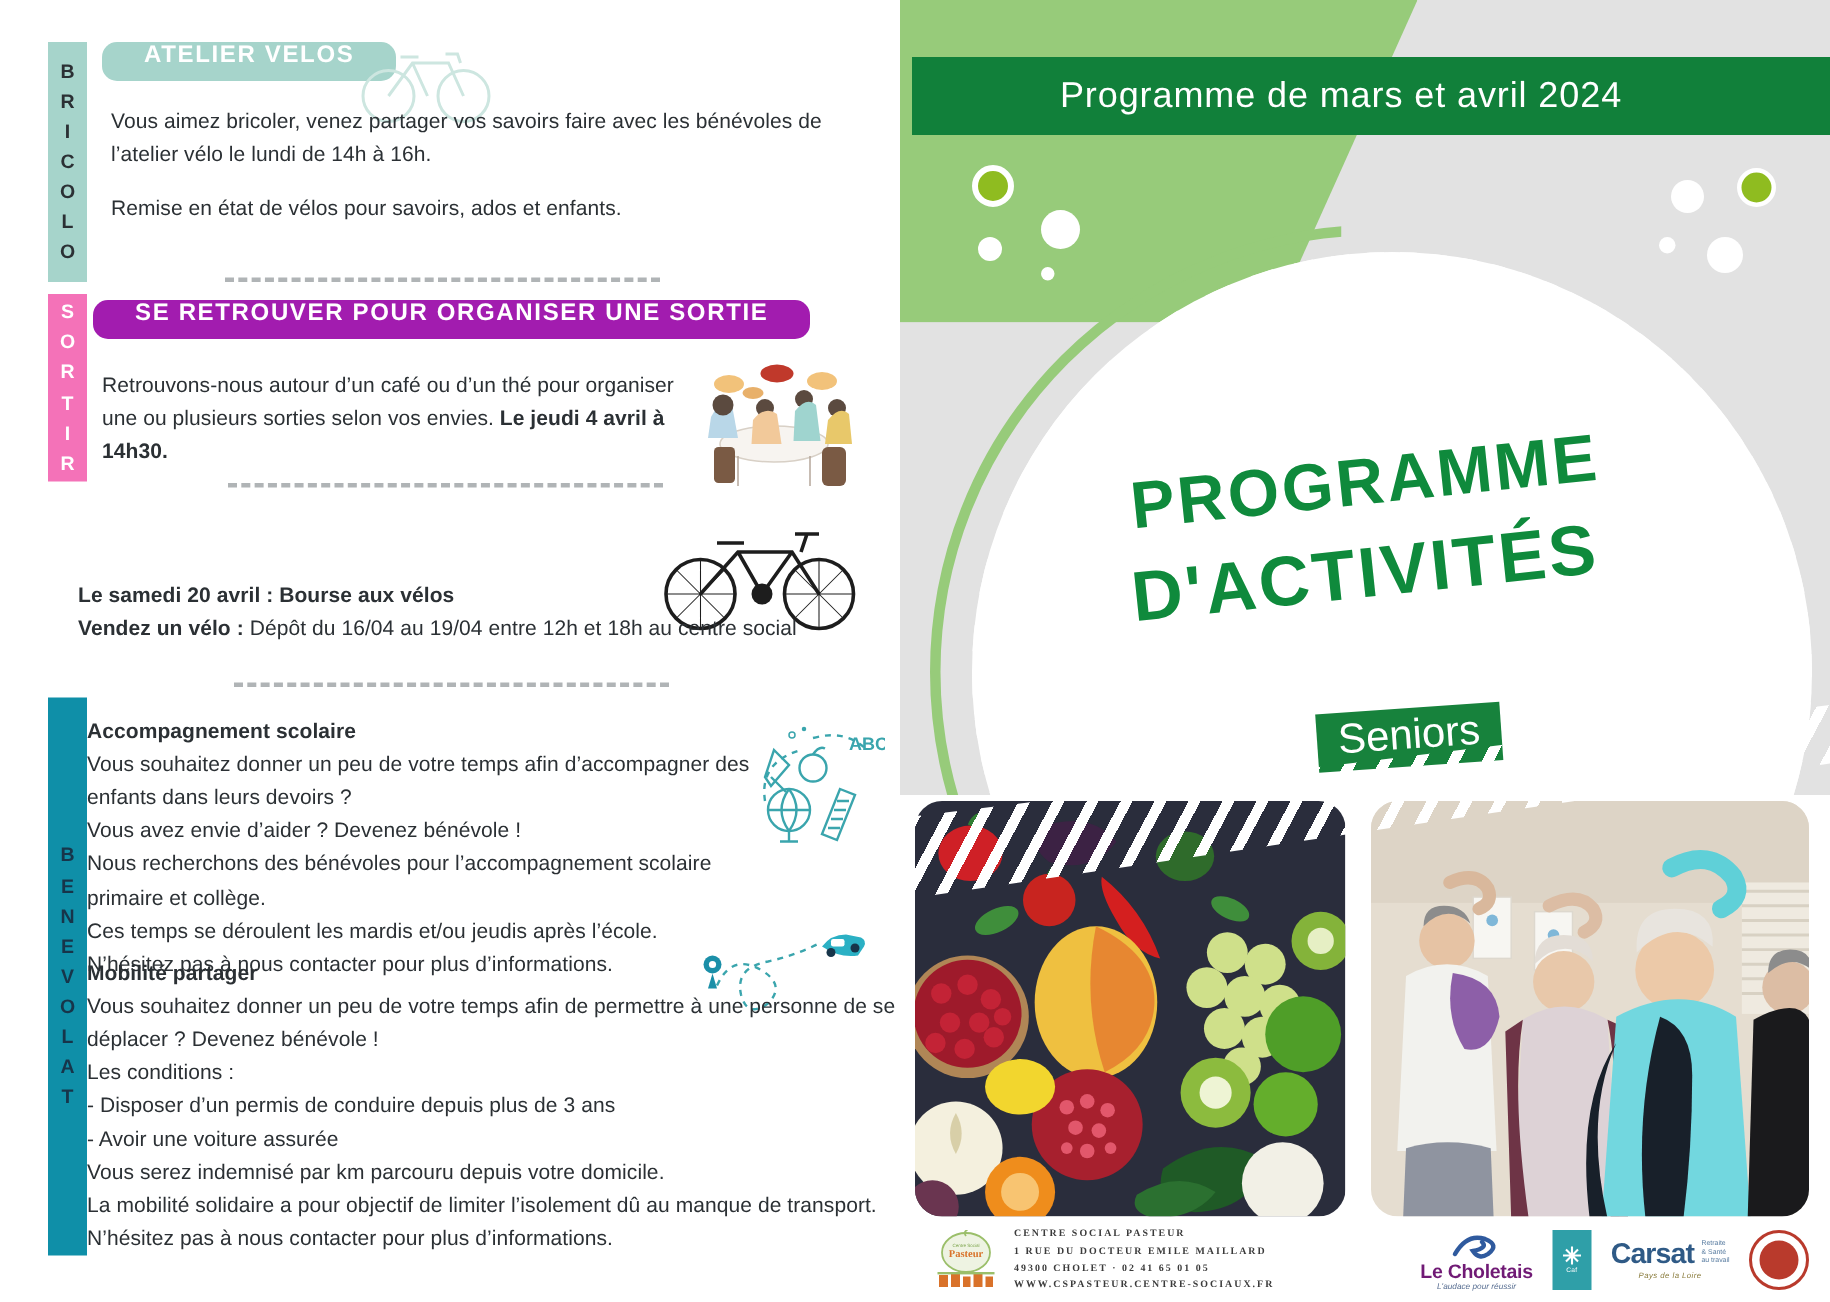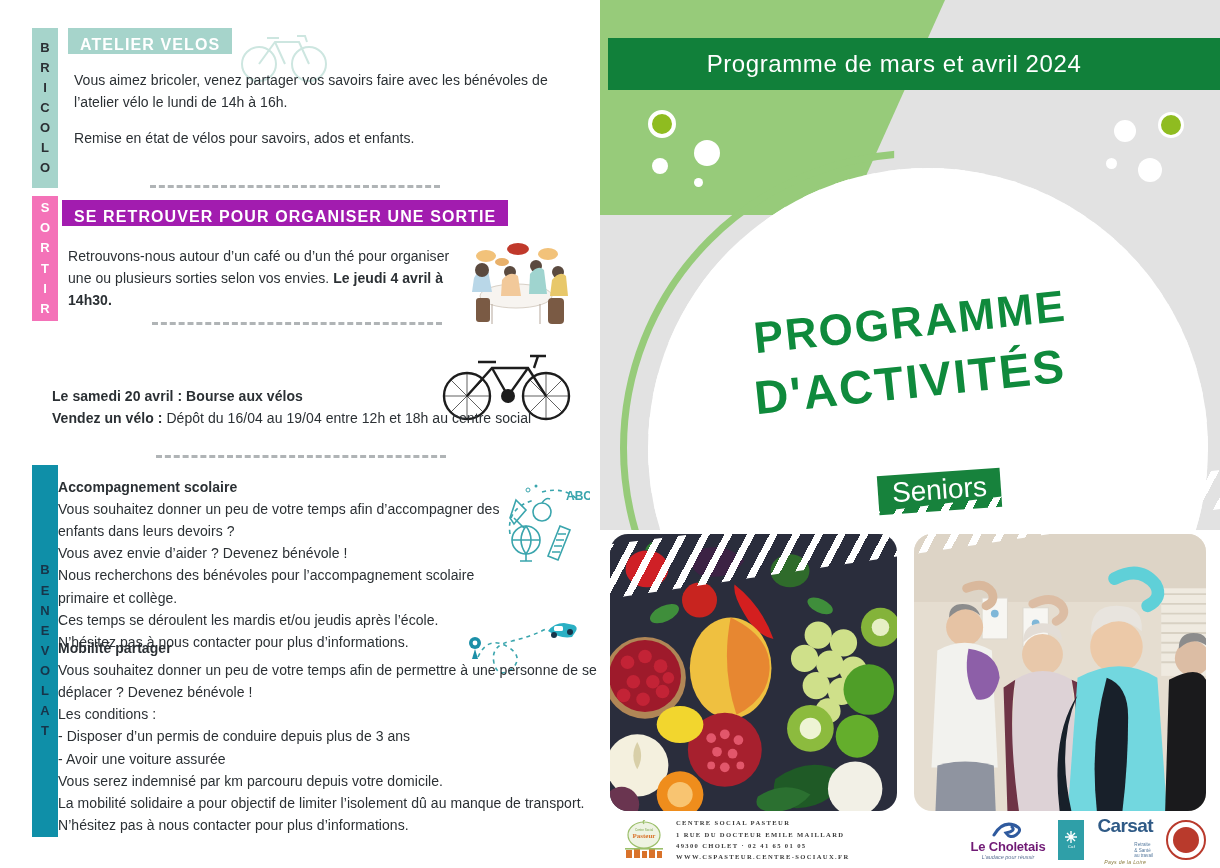--- a/index.html
+++ b/index.html
@@ -29,27 +29,28 @@
     color: #2b3034;
   }
   .vtab span { display:block; }
   #vtab-bricolo { left: 32px; top: 28px;  height: 160px; background: #a6d4cb; }
   #vtab-sortir  { left: 32px; top: 196px; height: 125px; background: #f472b8; color:#ffffff; }
   #vtab-benevolat { left: 32px; top: 465px; height: 372px; background: #0f8fa8; color:#17354a; }
 
   
   .hbanner {
     position: absolute;
-    display: flex; align-items: flex-end;
-    padding: 0 12px;
+    display: flex; align-items: flex-start;
+    padding: 0 28px;
     color: #ffffff;
     font-weight: bold;
     letter-spacing: 1.1px;
     font-size: 16px;
     white-space: nowrap;
+    border-radius: 10px;
   }
   #banner-atelier { left: 68px; top: 28px; height: 26px; background: #a6d4cb; }
   #banner-sortie  { left: 62px; top: 200px; height: 26px; background: #a21caf; }
   #banner-dates   { left: 196px; top: 340px; height: 27px; background: #157a37; }
 
   .body-text {
     position: absolute;
     color: #2b3034;
     font-size: 14px;
     line-height: 1.58;
@@ -608,21 +609,21 @@
         <div id="logo-caf">
           <svg width="14" height="14" viewBox="0 0 14 14">
             <g stroke="#ffffff" stroke-width="1.4">
               <path d="M7 1 v12 M1 7 h12 M3 3 l8 8 M11 3 l-8 8"></path>
             </g>
           </svg>
           <span>Caf</span>
         </div>
 
         <div class="logo-box" id="logo-carsat">
-          <div style="display:flex; align-items:flex-end; gap:5px;flex-direction:column;">
+          <div style="display:flex; align-items:flex-start; gap:5px;">
             <span class="name">Carsat</span>
             <span class="side" style="white-space:pre-line;">Retraite
 &amp; Santé
 au travail</span>
           </div>
           <span class="foot">Pays de la Loire</span>
         </div>
 
         <div id="logo-red">
           <div class="inner"></div>

